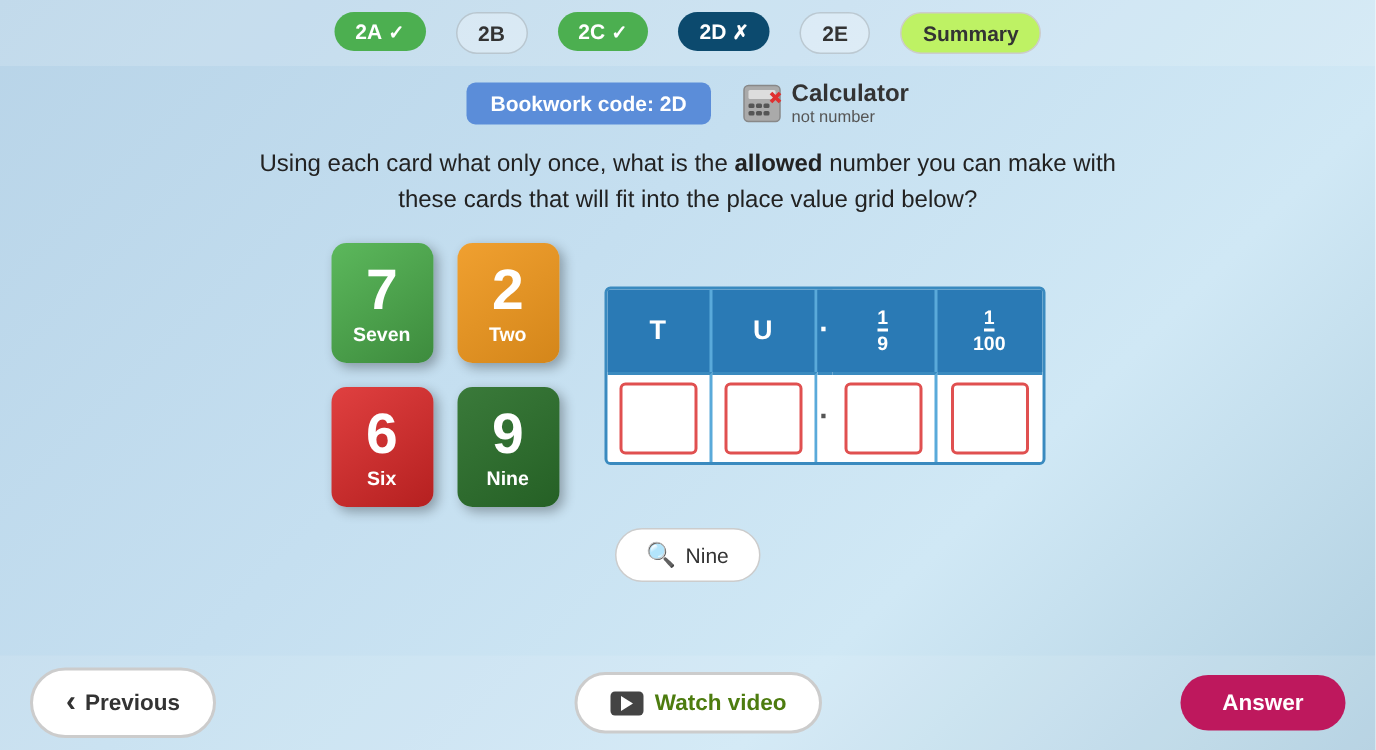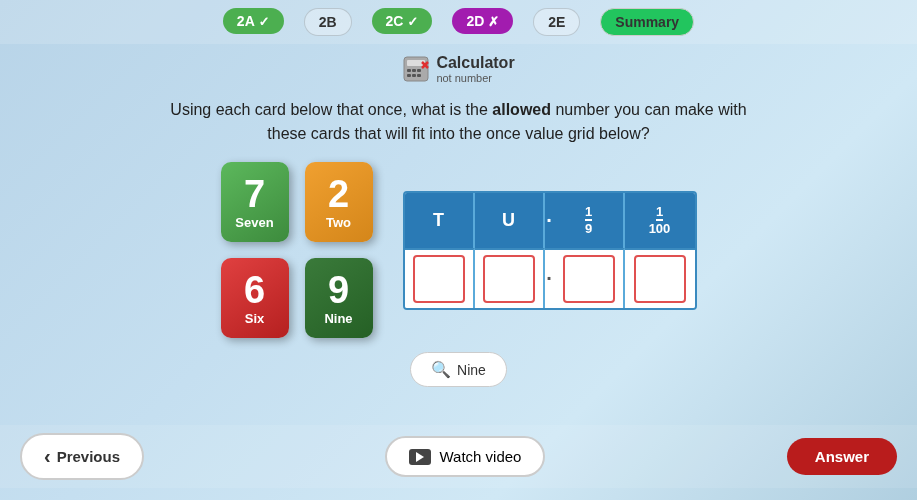--- a/index.html
+++ b/index.html
@@ -38,26 +38,26 @@
       color: white;
     }
 
     .nav-tab.plain {
       background: rgba(255,255,255,0.3);
       color: #333;
       border: 1px solid rgba(0,0,0,0.15);
     }
 
     .nav-tab.orange-x {
-      background: #a21caf;
+      background: #0c4a6e;
       color: white;
     }
 
     .nav-tab.summary {
-      background: #22c55e;
+      background: #bef264;
       color: #333;
       border: 1px solid #ccc;
     }
 
     .check-icon { font-size: 13px; }
     .x-icon { font-size: 13px; }
 
     
     .main-content {
       padding: 10px 40px;
@@ -276,21 +276,21 @@
       cursor: pointer;
       display: flex;
       align-items: center;
       gap: 6px;
       color: #333;
     }
 
     
     .bottom-bar {
       position: absolute;
-      bottom: 12px;
+      bottom: 0;
       left: 0;
       right: 0;
       display: flex;
       align-items: center;
       justify-content: space-between;
       padding: 8px 20px;
       background: rgba(255,255,255,0.1);
     }
 
     .prev-btn {
@@ -306,40 +306,40 @@
       gap: 6px;
       color: #333;
     }
 
     .watch-video-btn {
       padding: 10px 22px;
       background: white;
       border: 2px solid #ccc;
       border-radius: 24px;
       font-size: 15px;
-      font-weight: normal;
+      font-weight: bold;
       cursor: pointer;
       display: flex;
       align-items: center;
       gap: 8px;
-      color: #000000;
+      color: #4d7c0f;
     }
 
     .video-icon {
       width: 20px;
       height: 16px;
       background: #555;
       border-radius: 3px;
       position: relative;
       display: inline-block;
     }
 
     .answer-btn {
       padding: 10px 28px;
-      background: #b91c1c;
+      background: #be185d;
       border: none;
       border-radius: 24px;
       font-size: 15px;
       font-weight: bold;
       cursor: pointer;
       color: white;
     }
 
     .chevron-left::before {
       content: '‹';
@@ -369,20 +369,21 @@
     <span>2E</span>
   </div>
   <div class="nav-tab summary">
     <span>Summary</span>
   </div>
 </div>
 
 <div class="main-content">
 
   <div class="info-row">
+    <div class="bookwork-badge">Bookwork code: 2D</div>
     <div class="calculator-info">
       <span class="calc-icon">
         <svg viewBox="0 0 28 28" xmlns="http://www.w3.org/2000/svg">
           <rect x="2" y="2" width="24" height="24" rx="3" fill="#aaa" stroke="#888" stroke-width="1"></rect>
           <rect x="5" y="5" width="18" height="6" rx="1" fill="#ddd"></rect>
           <rect x="5" y="14" width="4" height="3" rx="1" fill="#555"></rect>
           <rect x="10" y="14" width="4" height="3" rx="1" fill="#555"></rect>
           <rect x="15" y="14" width="4" height="3" rx="1" fill="#555"></rect>
           <rect x="5" y="19" width="4" height="3" rx="1" fill="#555"></rect>
           <rect x="10" y="19" width="4" height="3" rx="1" fill="#555"></rect>
@@ -392,21 +393,21 @@
         </svg>
       </span>
       <div>
         <div style="font-size:16px; font-weight:bold;">Calculator</div>
         <div style="font-size:11px; color:#555;">not number</div>
       </div>
     </div>
   </div>
 
   <div class="question-text">
-    <span>Using each card below that once, what is the </span><strong>allowed</strong><span> number you can make with these cards that will fit into the once value grid below?</span>
+    <span>Using each card what only once, what is the </span><strong>allowed</strong><span> number you can make with these cards that will fit into the place value grid below?</span>
   </div>
 
   <div class="cards-grid-area">
 
     <div class="cards-column">
       <div class="card-row">
         <div class="number-card card-green">
           <span class="big-num">7</span>
           <span class="label">Seven</span>
         </div>

